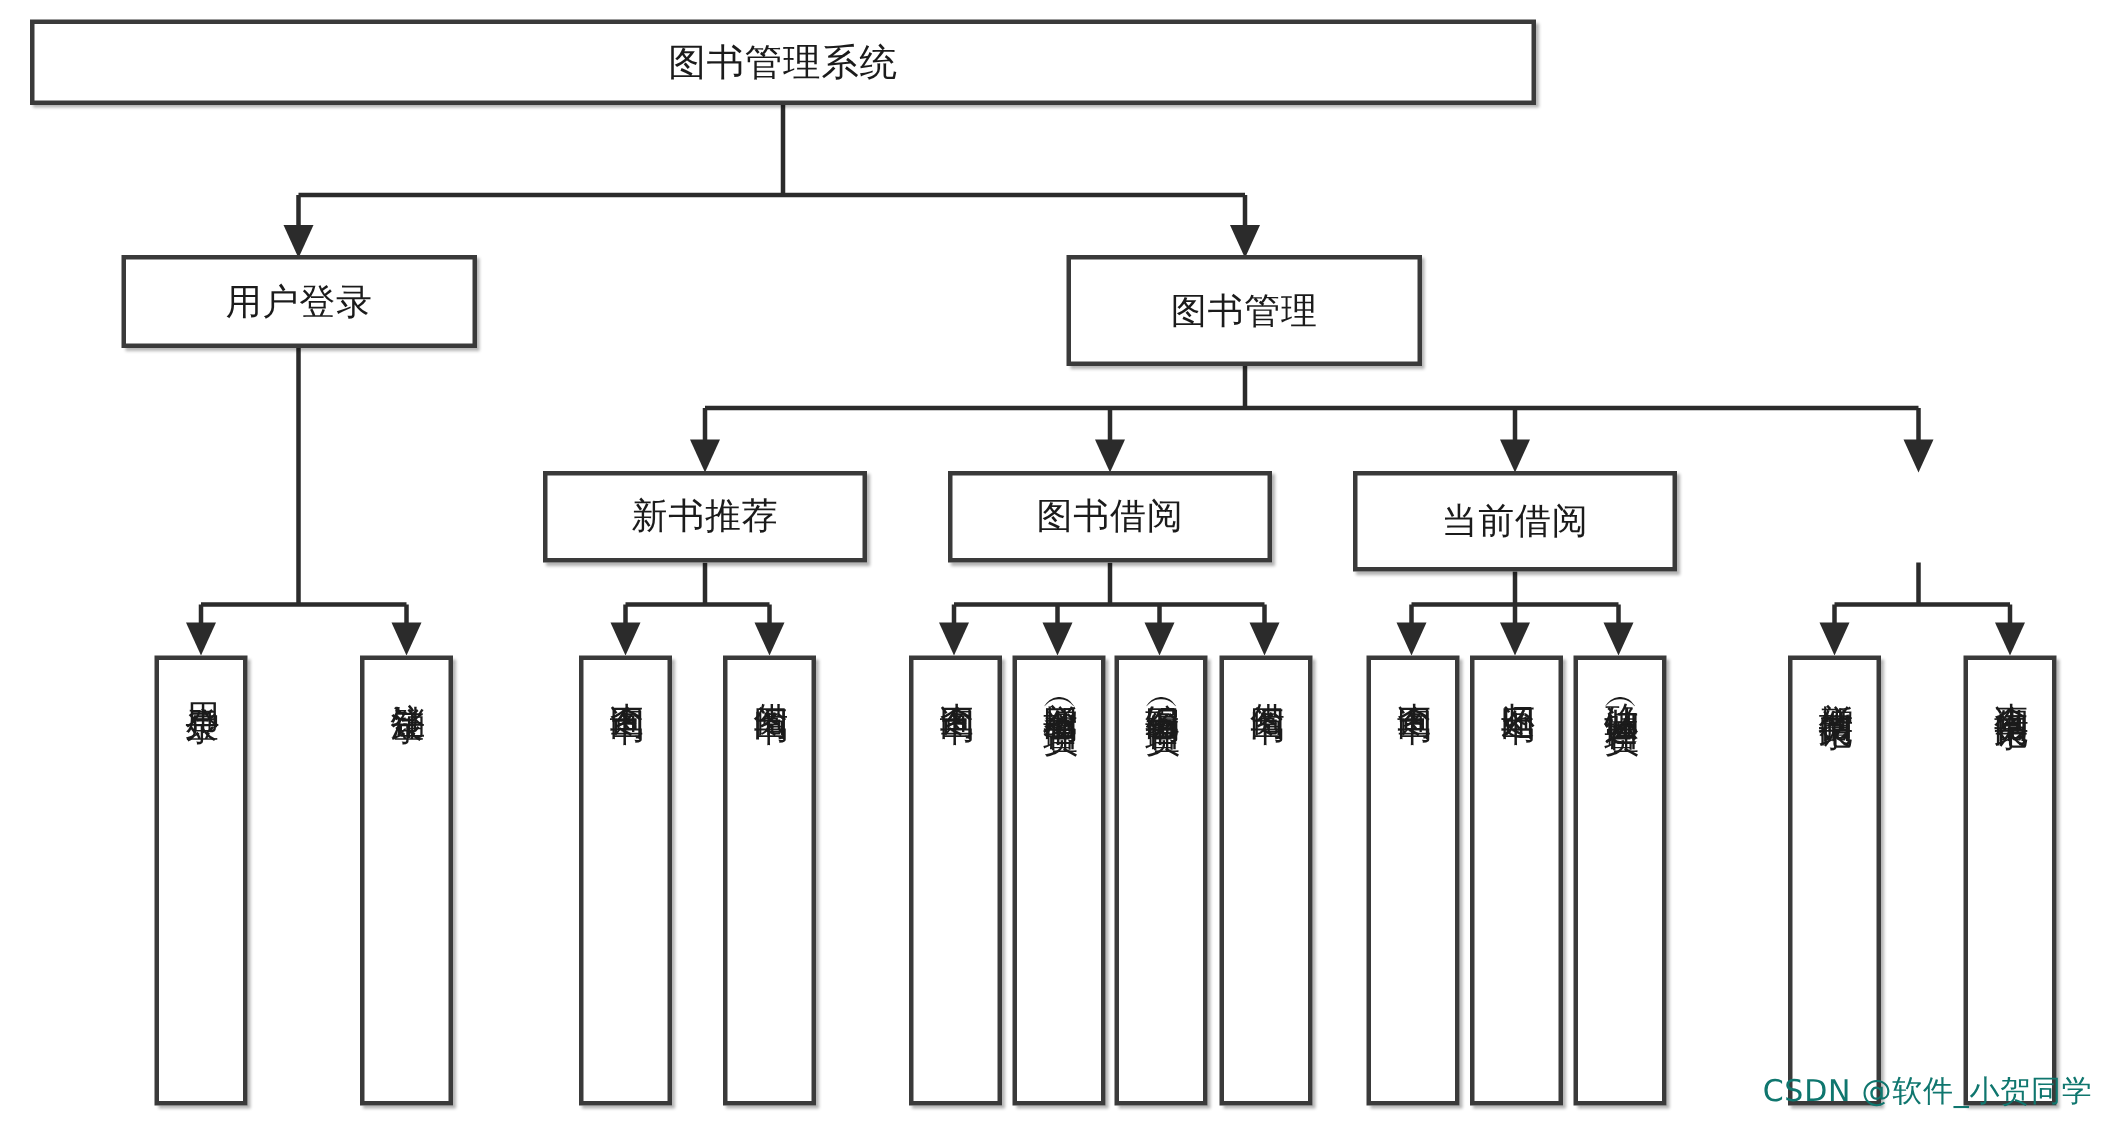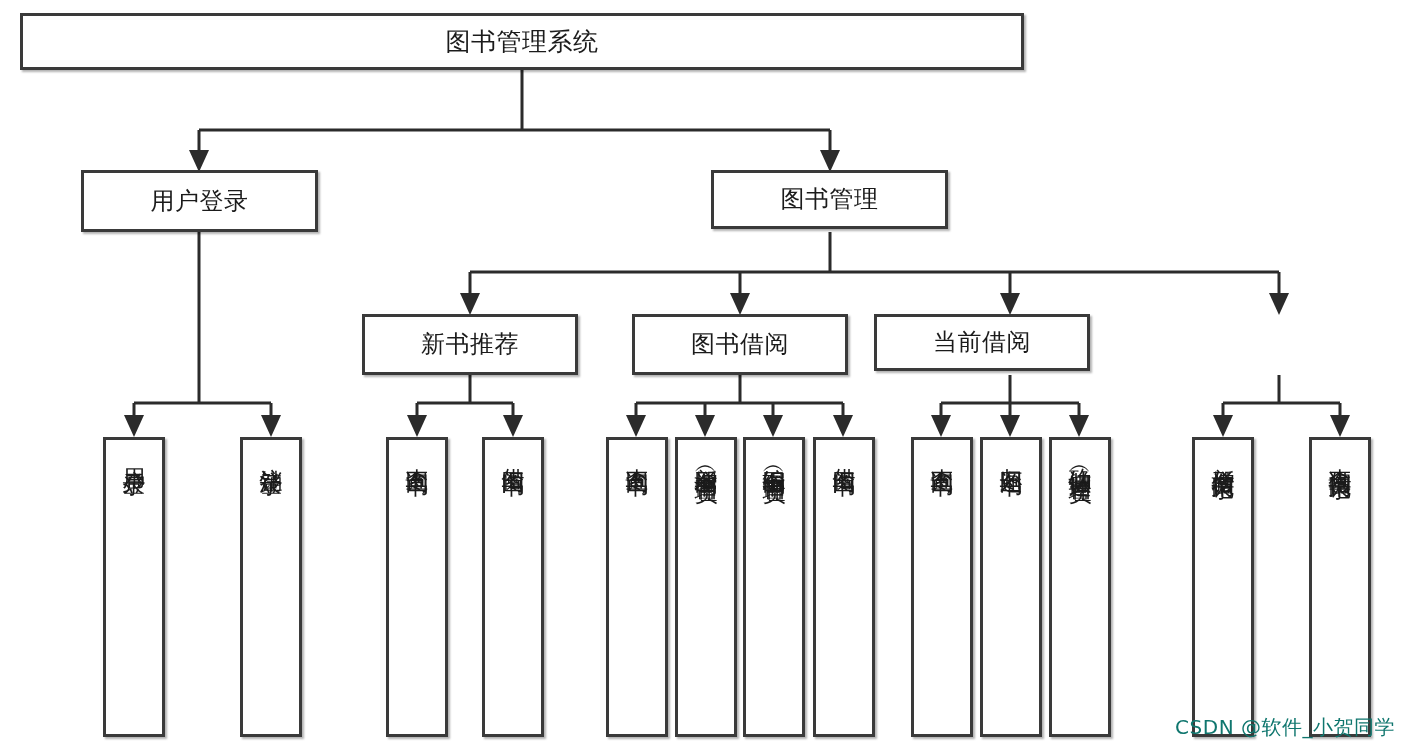--- a/index.html
+++ b/index.html
@@ -114,31 +114,31 @@
     <polygon class="arrow-head" points="1330,415 1350,415 1340,437"></polygon>
   </svg>
 
   <div class="node horiz root" style="left:20px; top:13px; width:1004px; height:57px;">
     <span class="node-label">图书管理系统</span>
   </div>
 
   <div class="node horiz" style="left:81px; top:170px; width:237px; height:62px;">
     <span class="node-label">用户登录</span>
   </div>
-  <div class="node horiz" style="left:711px; top:170px; width:237px; height:59px;">
+  <div class="node horiz" style="left:711px; top:170px; width:237px; height:74px;">
     <span class="node-label">图书管理</span>
   </div>
 
   <div class="node horiz" style="left:632px; top:314px; width:216px; height:61px;">
     <span class="node-label">图书借阅</span>
   </div>
   <div class="node horiz" style="left:362px; top:314px; width:216px; height:61px;">
     <span class="node-label">新书推荐</span>
   </div>
-  <div class="node horiz" style="left:874px; top:314px; width:216px; height:57px;">
+  <div class="node horiz" style="left:902px; top:314px; width:216px; height:67px;">
     <span class="node-label">当前借阅</span>
   </div>
 
   <div class="node vert" style="left:103px; top:437px; width:62px; height:300px;">
     <span class="node-label">用户登录</span>
   </div>
   <div class="node vert" style="left:240px; top:437px; width:62px; height:300px;">
     <span class="node-label">注销登录</span>
   </div>
 

